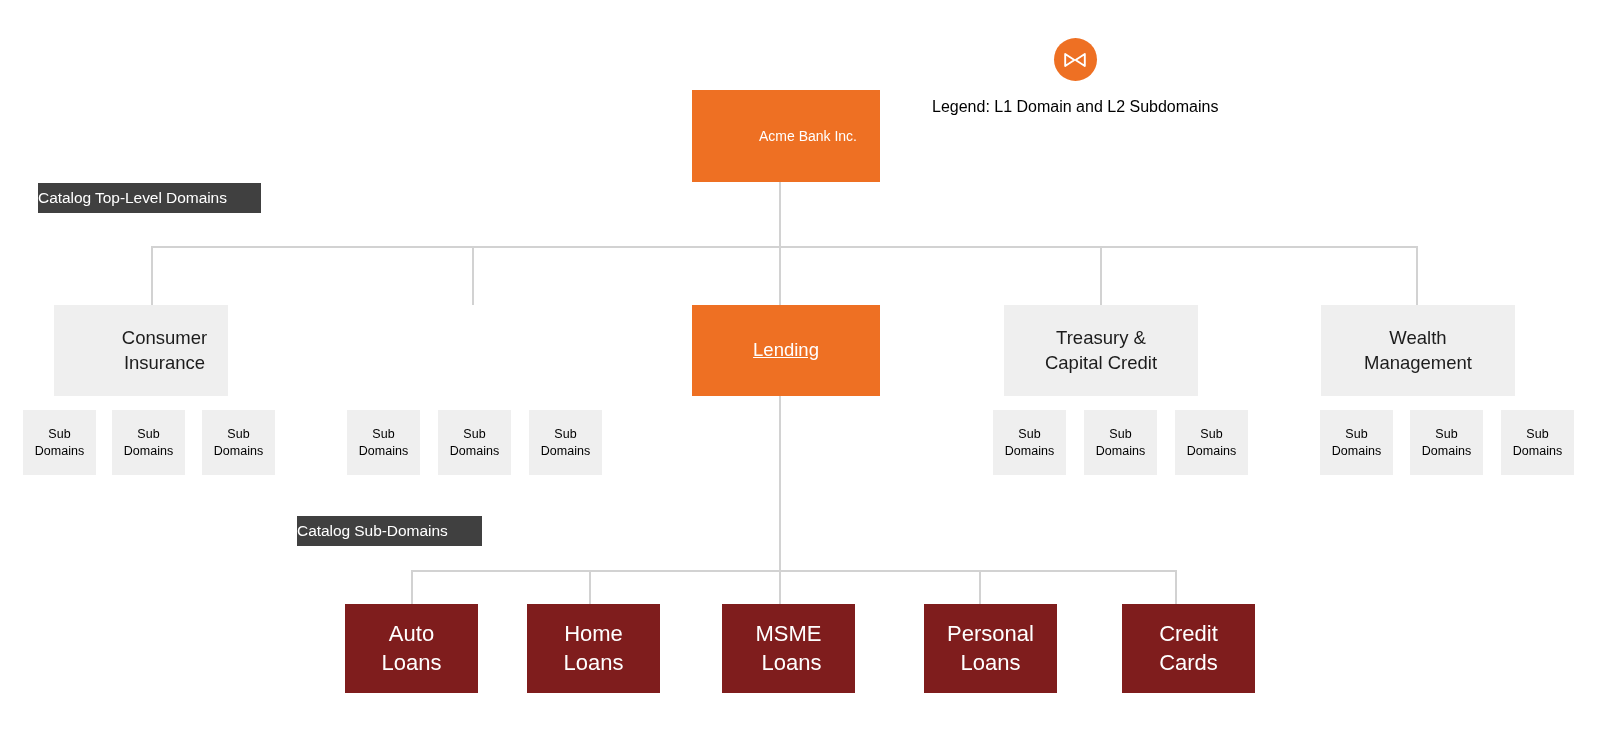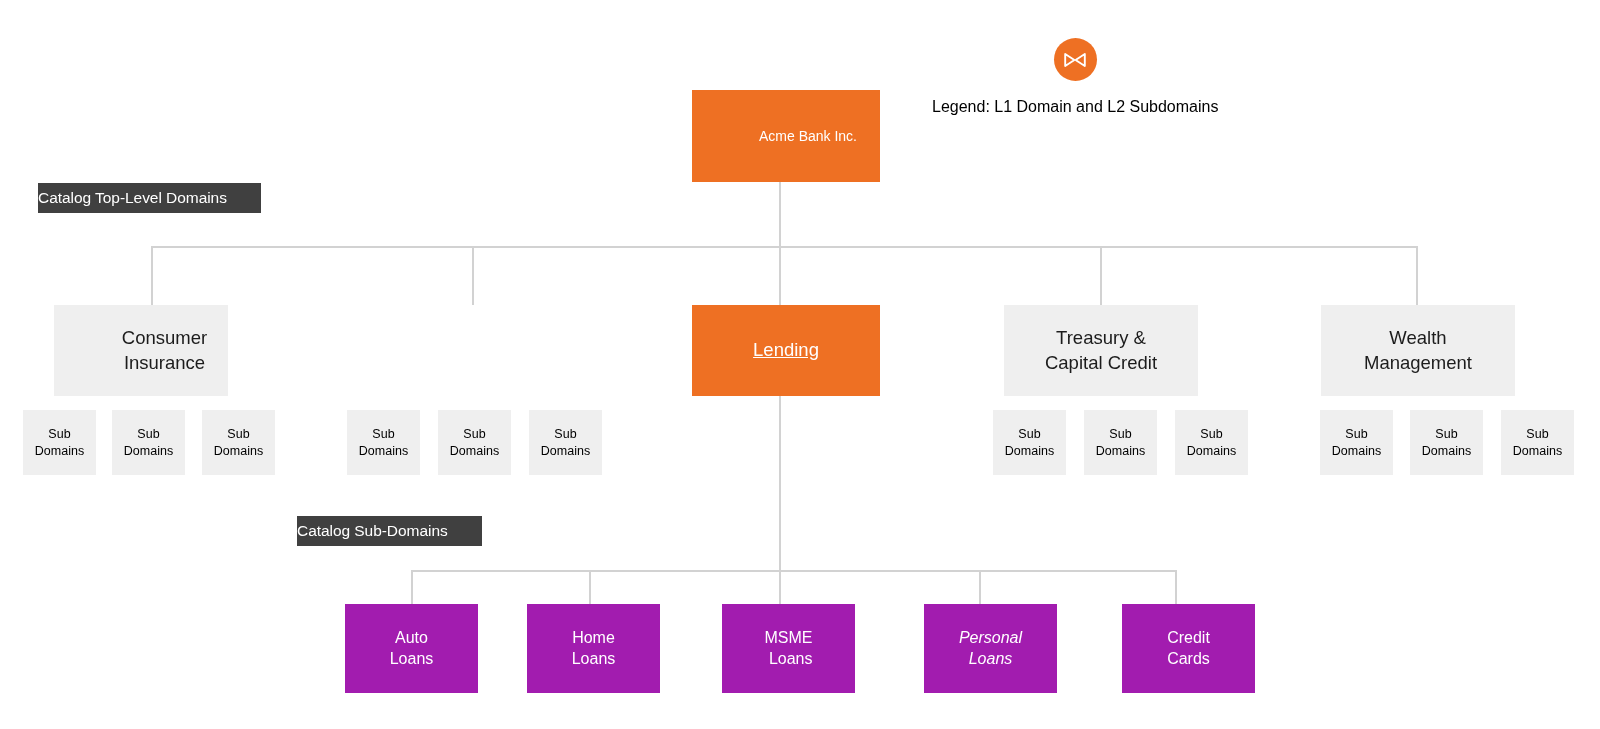--- a/index.html
+++ b/index.html
@@ -91,23 +91,23 @@
     color: #ffffff;
     text-decoration: underline;
   }
   .node.sub {
     background: #efefef;
     color: #000000;
     font-size: 12.5px;
     line-height: 1.35;
   }
   .node.leaf {
-    background: #a21caf;
-    color: #ffffff;
-    font-size: 16px;
+    background: #7f1d1d;
+    color: #ffffff;
+    font-size: 22px;
   }
   .node span { display: block; }
 </style>
 </head>
 <body>
 
 <div id="canvas">
 
   <div id="legend">
     <div id="legend-icon">
@@ -260,21 +260,21 @@
       <span>Home</span>
       <span>Loans</span>
     </div>
   </div>
   <div class="node leaf" style="left:722px; top:604px; width:133px; height:89px;text-align:right;">
     <div>
       <span>MSME</span>
       <span>Loans</span>
     </div>
   </div>
-  <div class="node leaf" style="left:924px; top:604px; width:133px; height:89px;font-style:italic;">
+  <div class="node leaf" style="left:924px; top:604px; width:133px; height:89px;">
     <div>
       <span>Personal</span>
       <span>Loans</span>
     </div>
   </div>
   <div class="node leaf" style="left:1122px; top:604px; width:133px; height:89px;">
     <div>
       <span>Credit</span>
       <span>Cards</span>
     </div>

